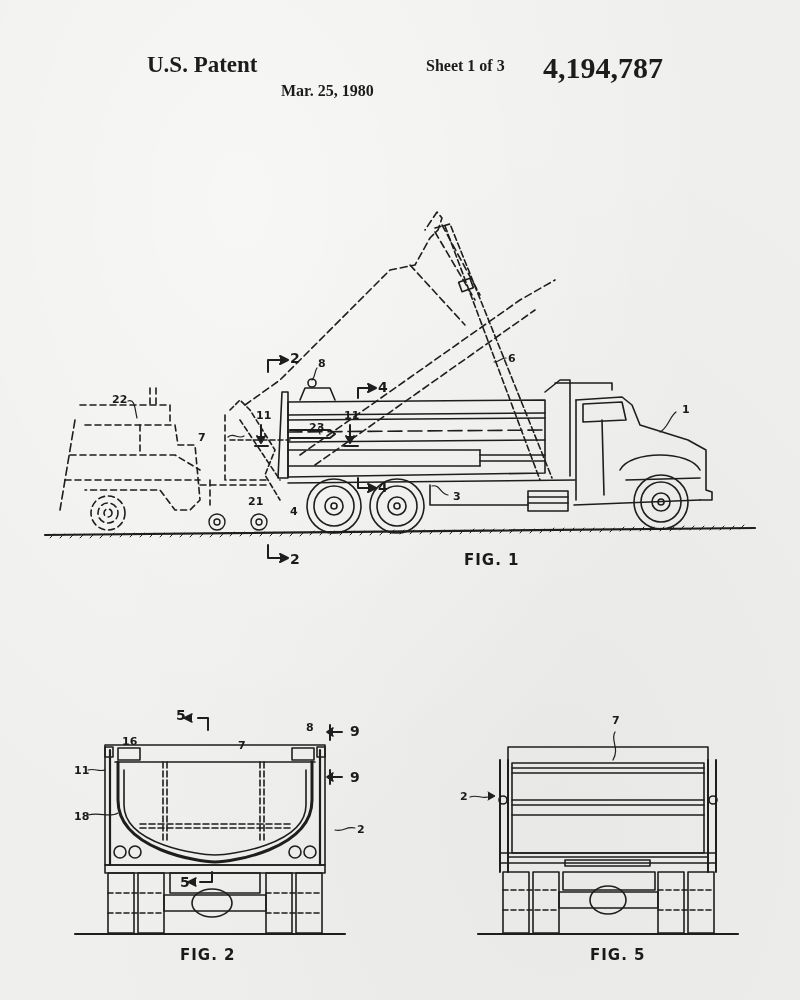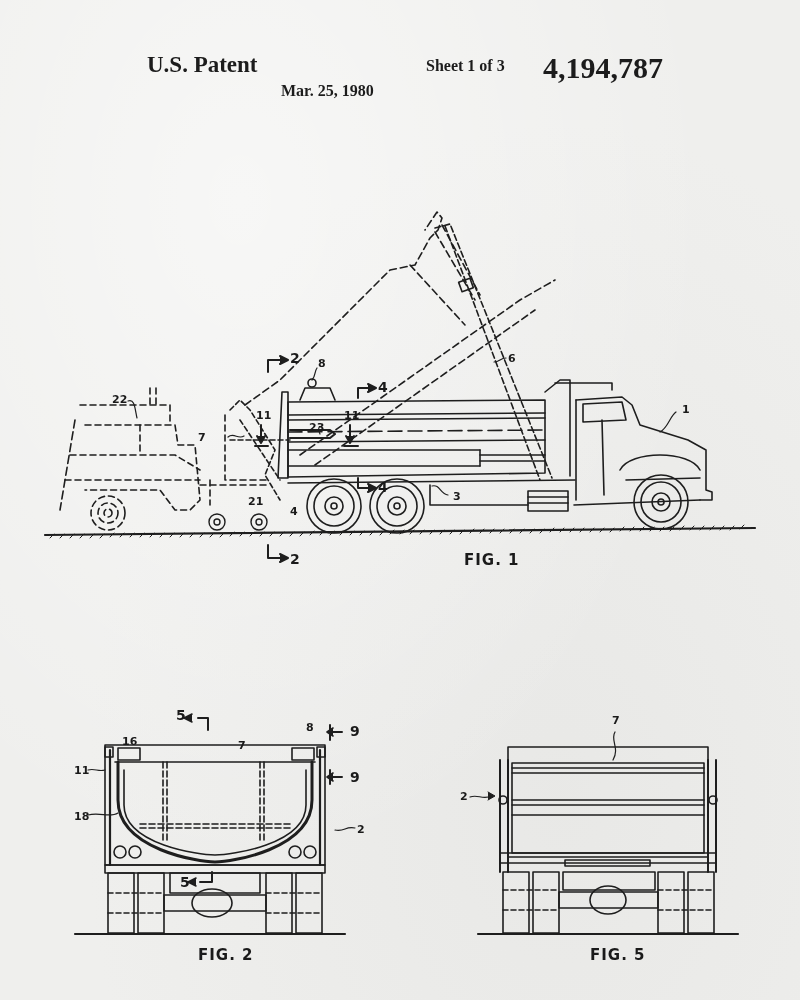--- a/index.html
+++ b/index.html
@@ -277,19 +277,19 @@
   <span class="lbl lbl-lg" style="left:176px;top:708px;">5</span>
   <span class="lbl" style="left:122px;top:736px;">16</span>
   <span class="lbl" style="left:306px;top:722px;">8</span>
   <span class="lbl lbl-lg" style="left:350px;top:724px;">9</span>
   <span class="lbl" style="left:238px;top:740px;">7</span>
   <span class="lbl" style="left:74px;top:765px;">11</span>
   <span class="lbl lbl-lg" style="left:350px;top:770px;">9</span>
   <span class="lbl" style="left:74px;top:811px;">18</span>
   <span class="lbl" style="left:357px;top:824px;">2</span>
   <span class="lbl lbl-lg" style="left:180px;top:875px;">5</span>
-  <span class="fig" style="left:198px;top:946px;">FIG. 2</span>
+  <span class="fig" style="left:180px;top:946px;">FIG. 2</span>
 
   <span class="lbl" style="left:612px;top:715px;">7</span>
   <span class="lbl" style="left:460px;top:791px;">2</span>
   <span class="fig" style="left:590px;top:946px;">FIG. 5</span>
 
 </div>
 
 </body></html>

